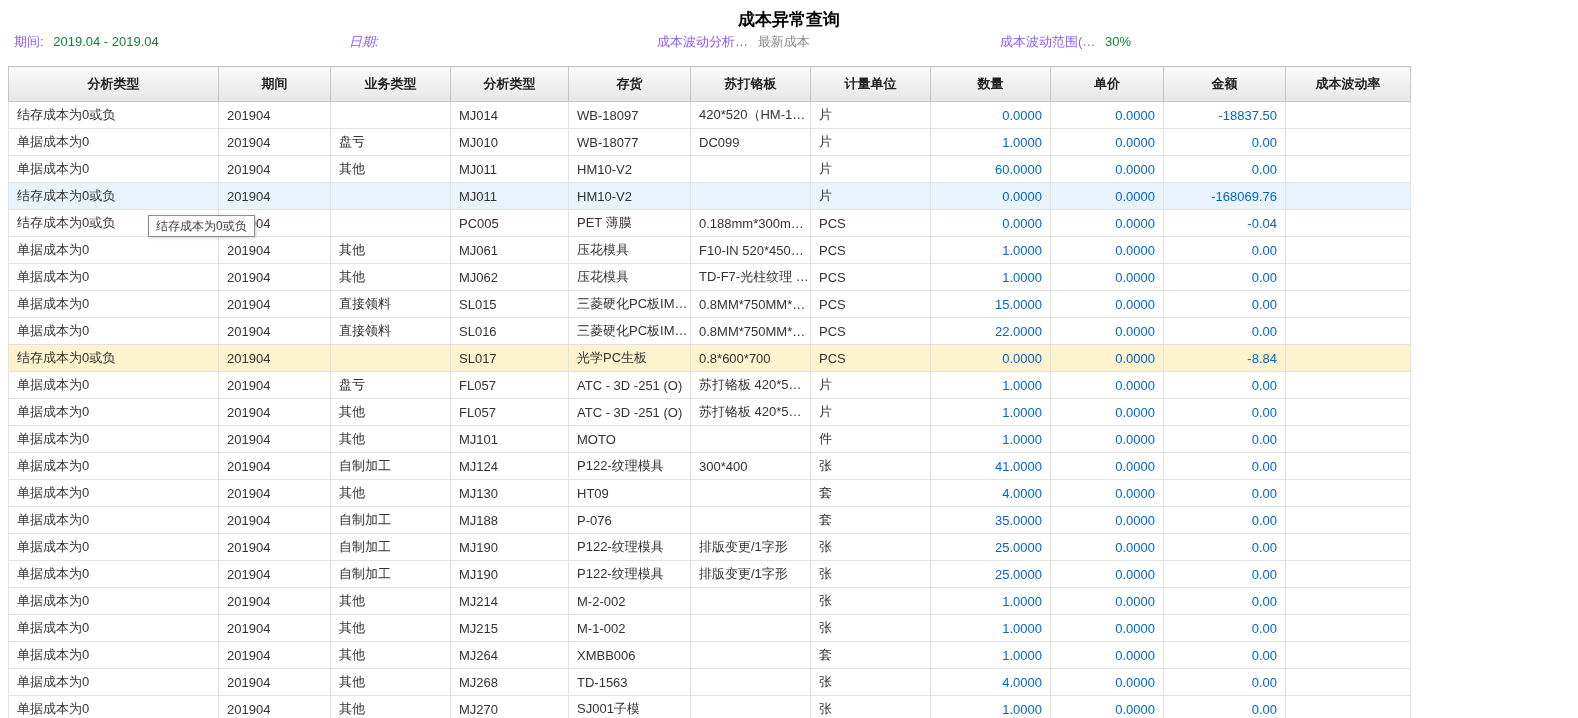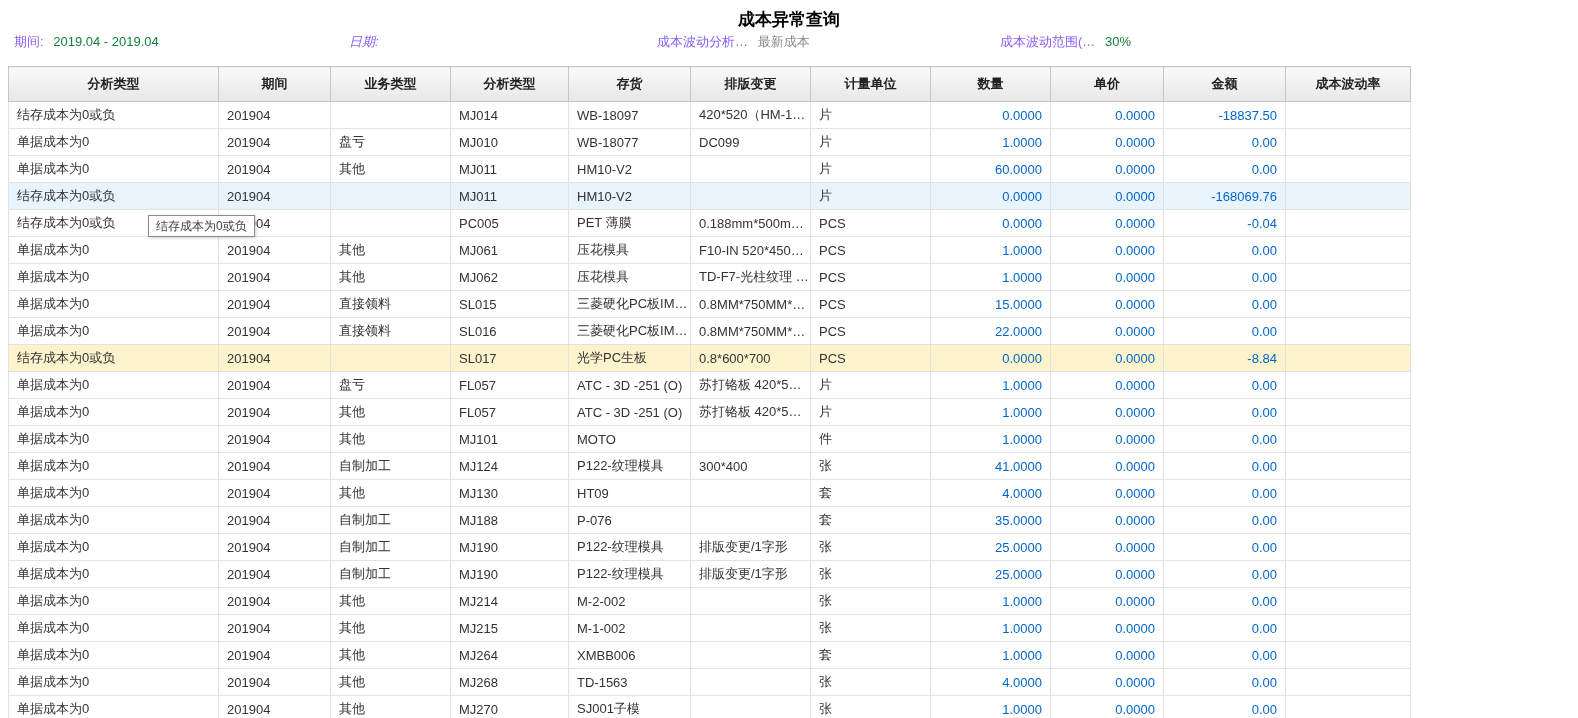--- a/index.html
+++ b/index.html
@@ -127,21 +127,21 @@
       <col style="width: 122px;">
       <col style="width: 125px;">
     </colgroup>
   <thead>
     <tr id="header-row">
         <th>分析类型</th>
         <th>期间</th>
         <th>业务类型</th>
         <th>分析类型</th>
         <th>存货</th>
-        <th>排版变更</th>
+        <th>苏打铬板</th>
         <th>计量单位</th>
         <th>数量</th>
         <th>单价</th>
         <th>金额</th>
         <th>成本波动率</th>
       </tr>
   </thead>
   <tbody id="tbody">
       <tr>
         <td>结存成本为0或负</td>
@@ -194,21 +194,21 @@
         <td class="num">0.0000</td>
         <td class="num">-168069.76</td>
         <td></td>
       </tr>
       <tr>
         <td>结存成本为0或负</td>
         <td>201904</td>
         <td></td>
         <td>PC005</td>
         <td>PET 薄膜</td>
-        <td>0.188mm*500m…</td>
+        <td>0.188mm*300m…</td>
         <td>PCS</td>
         <td class="num">0.0000</td>
         <td class="num">0.0000</td>
         <td class="num">-0.04</td>
         <td></td>
       </tr>
       <tr>
         <td>单据成本为0</td>
         <td>201904</td>
         <td>其他</td>

